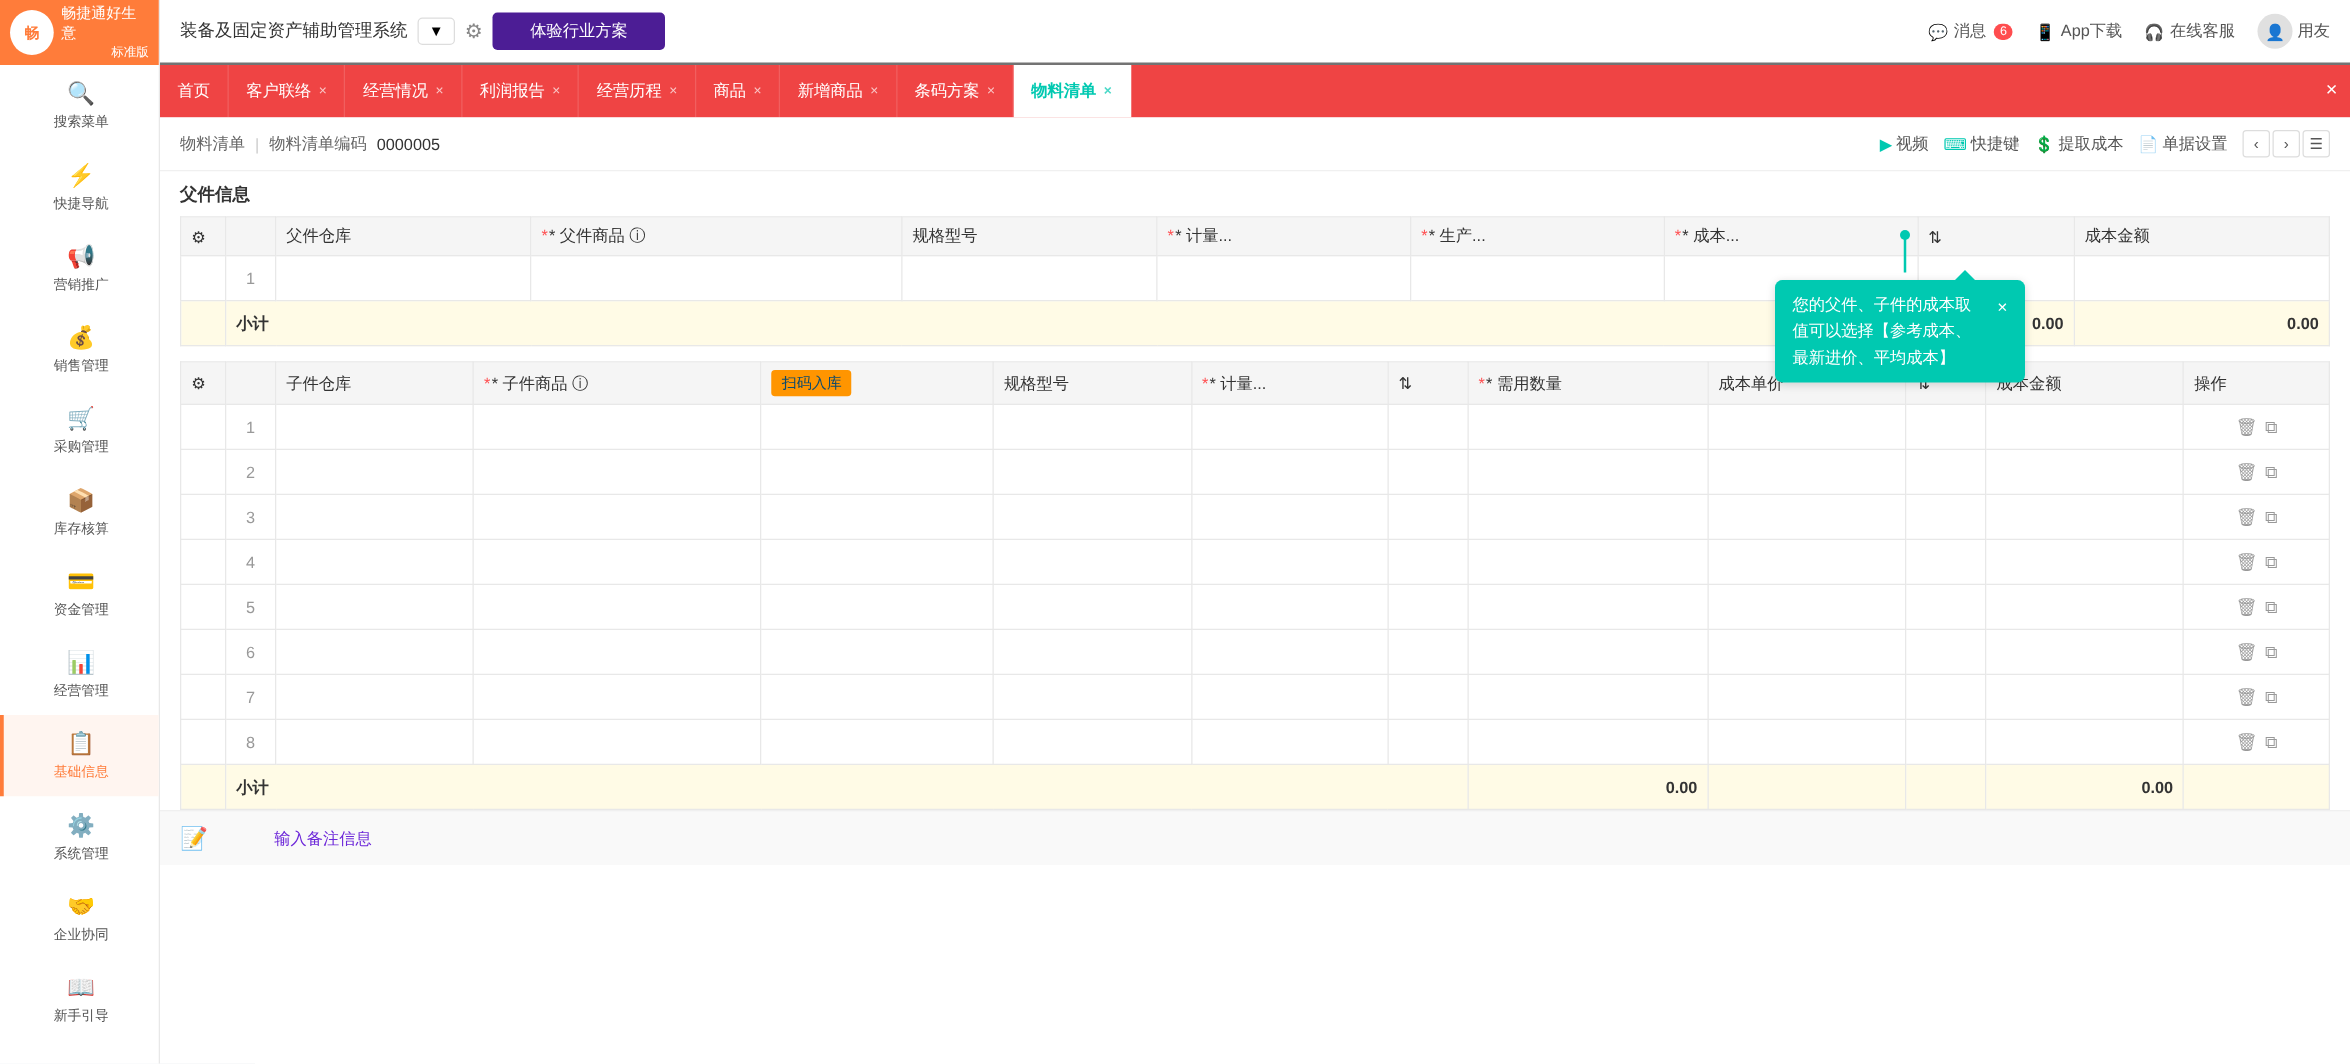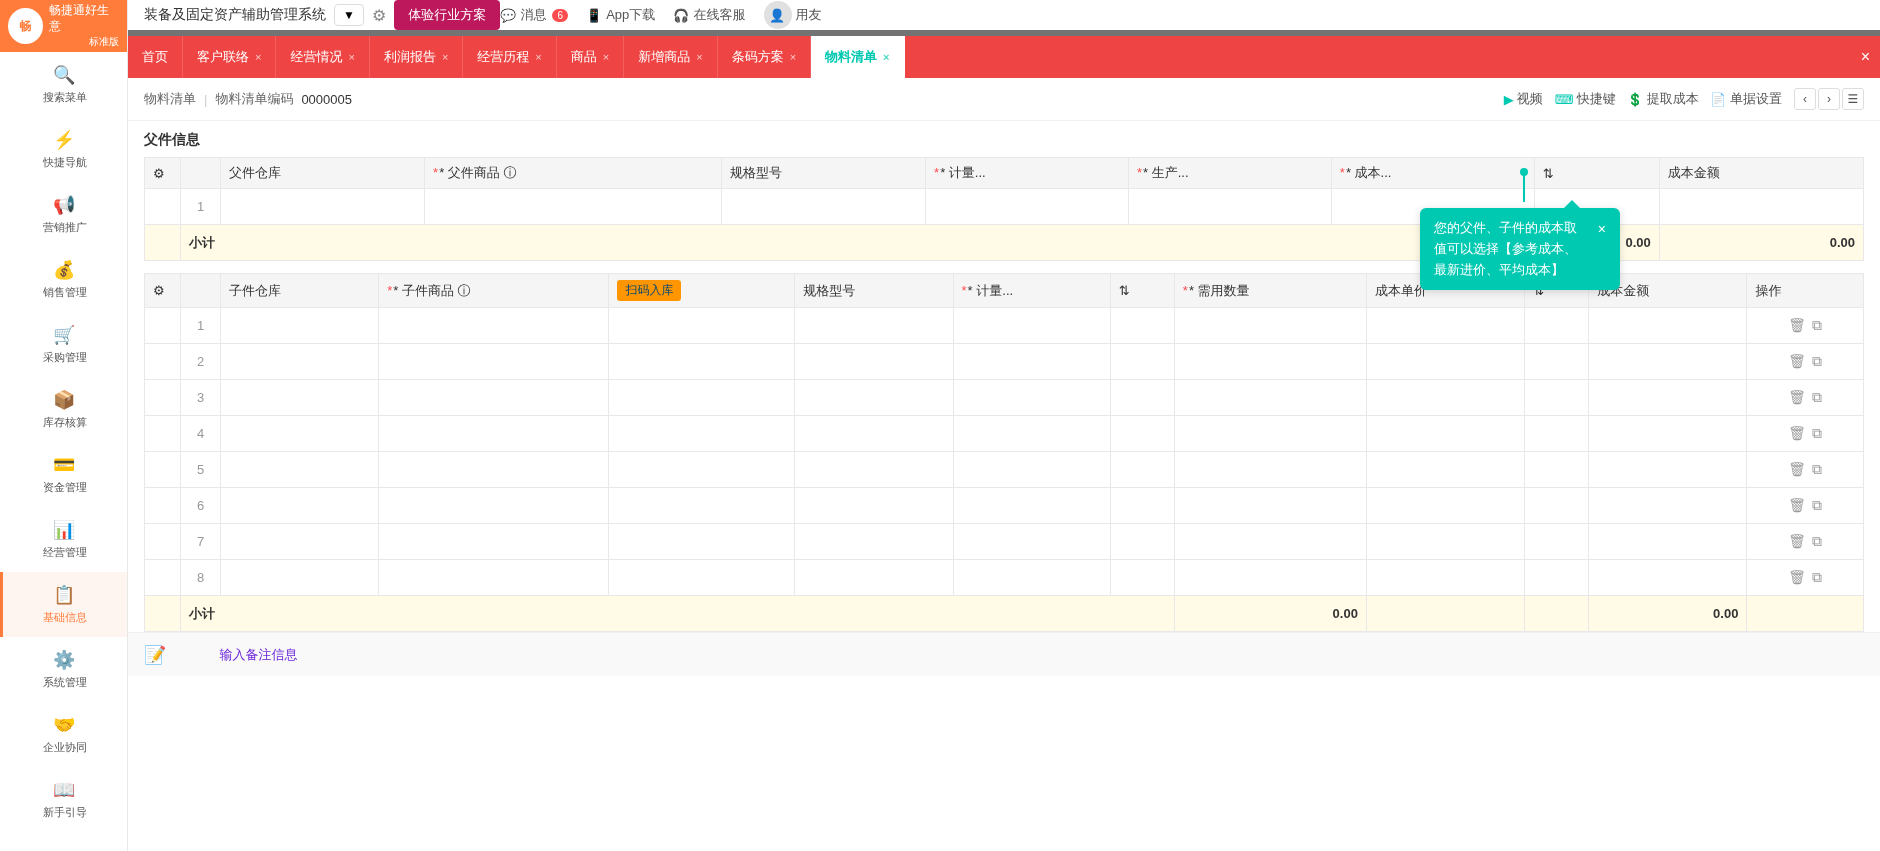--- a/index.html
+++ b/index.html
@@ -14,26 +14,26 @@
     .sidebar-logo .logo-sub { font-size: 10px; text-align: right; }
     .sidebar-item { display: flex; flex-direction: column; align-items: center; justify-content: center; padding: 12px 4px; cursor: pointer; color: #555; gap: 4px; border-left: 3px solid transparent; }
     .sidebar-item.active { background: #fff5f0; color: #ff7c3a; border-left-color: #ff7c3a; }
     .sidebar-item .si-icon { font-size: 18px; }
     .sidebar-item .si-label { font-size: 11px; }
 
     
     .main { flex: 1; display: flex; flex-direction: column; overflow: hidden; }
 
     
-    .header-bar { background: #fff; height: 36px; display: flex; align-items: center; padding: 0 16px; border-bottom: 6px solid #737373; flex-shrink: 0; }
+    .header-bar { background: #fff; height: 52px; display: flex; align-items: center; justify-content: space-between; padding: 0 16px; border-bottom: 2px solid #737373; flex-shrink: 0; }
     .header-left { display: flex; align-items: center; gap: 8px; }
     .header-system-title { font-size: 14px; color: #333; }
     .header-select-btn { border: 1px solid #ddd; border-radius: 4px; padding: 3px 8px; font-size: 12px; background: #fff; cursor: pointer; }
     .header-gear { color: #888; font-size: 16px; cursor: pointer; }
-    .header-trial-btn { background: #be185d; color: #fff; border: none; border-radius: 4px; padding: 6px 14px; font-size: 13px; cursor: pointer; }
+    .header-trial-btn { background: #4c1d95; color: #fff; border: none; border-radius: 4px; padding: 6px 30px; font-size: 13px; cursor: pointer; }
     .header-right { display: flex; align-items: center; gap: 18px; color: #555; }
     .header-right-item { display: flex; align-items: center; gap: 4px; cursor: pointer; font-size: 13px; }
     .badge { background: #ff4d4f; color: #fff; border-radius: 10px; font-size: 10px; padding: 1px 5px; margin-left: 2px; }
     .header-avatar { width: 28px; height: 28px; background: #e0e0e0; border-radius: 50%; display: flex; align-items: center; justify-content: center; }
 
     
     .nav-tabs { background: #ef4444; display: flex; align-items: center; height: 42px; overflow-x: auto; flex-shrink: 0; }
     .nav-tabs::-webkit-scrollbar { height: 3px; }
     .nav-tab { display: flex; align-items: center; gap: 4px; padding: 0 14px; height: 42px; color: #fff; cursor: pointer; white-space: nowrap; font-size: 13px; border-right: 1px solid rgba(255,255,255,0.15); }
     .nav-tab.active { background: #fff; color: #00c9b1; font-weight: bold; }

